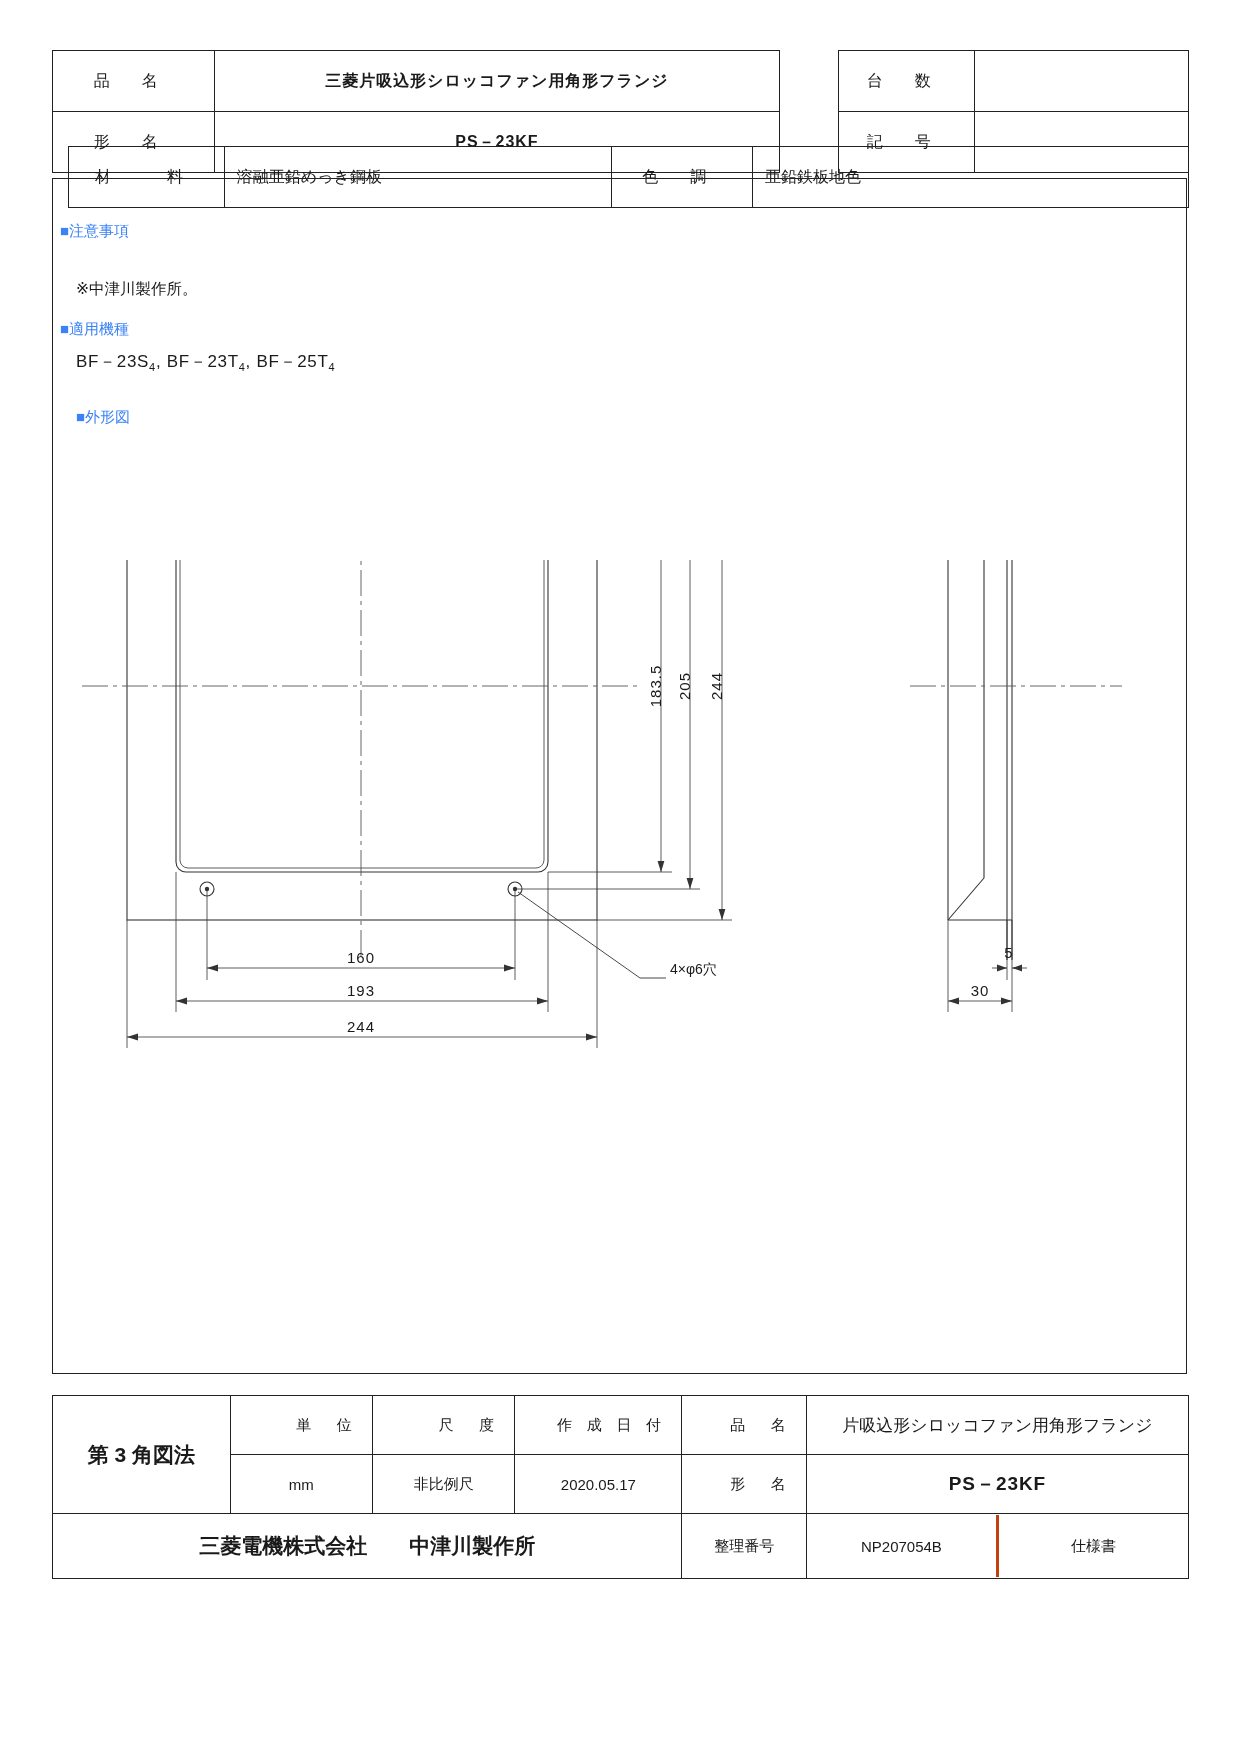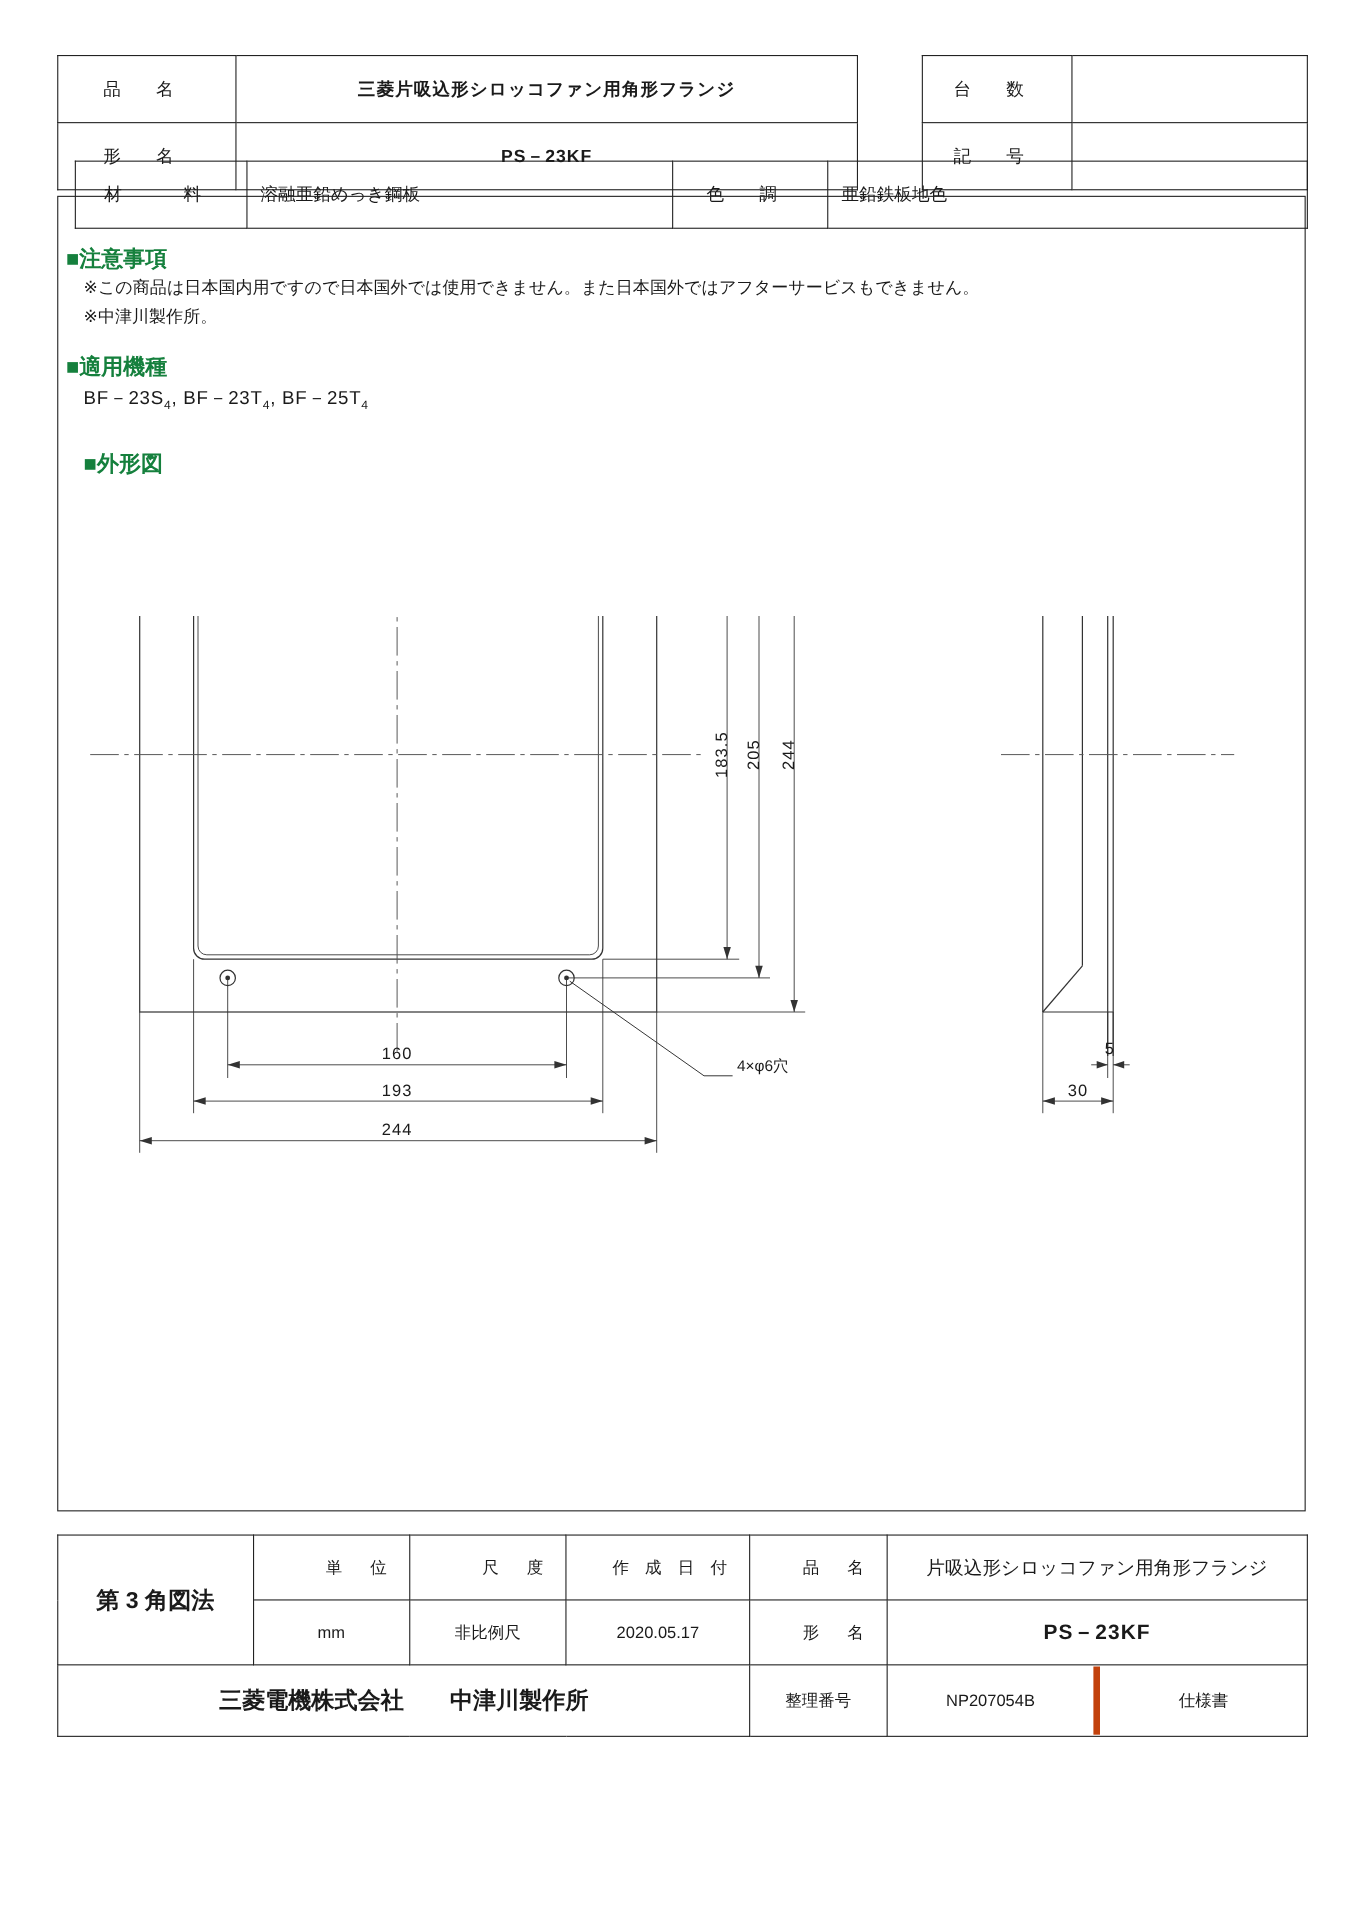--- a/index.html
+++ b/index.html
@@ -12,21 +12,21 @@
   .t td{border:1px solid #222;padding:15px;height:30px;vertical-align:middle;font-size:16px;}
   .lbl{text-align:center;letter-spacing:.5em;padding-left:.5em !important;font-size:16px;}
   .big{text-align:center;font-weight:bold;font-size:20px;letter-spacing:.06em;}
 
   .row1{position:absolute;left:0;top:0;}
   .row2{position:absolute;left:0;top:96px;margin-left:16px;}
 
   
   .frame{position:absolute;left:52px;top:178px;width:1135px;height:1196px;border:1px solid #222;box-sizing:border-box;}
 
-  .sec-title{font-weight:bold;font-size:20px;color:#15803d;}
+  .sec-title{font-weight:normal;font-size:15px;color:#3b82f6;}
   .blk{position:absolute;}
   .note-txt{font-size:15.5px;line-height:1.55;}
   .mono-model{font-size:17px;letter-spacing:.04em;}
   sub{font-size:11px;}
 
   
   .ftr{position:absolute;left:52px;top:1395px;width:1137px;}
   .ftr td{border:1px solid #222;font-size:15px;text-align:center;vertical-align:middle;height:28px;}
   .ftr .l2{letter-spacing:.35em;padding-left:.35em;text-align:right;}
   .ftr .bold{font-weight:bold;font-size:19px;letter-spacing:.05em;}
@@ -72,21 +72,20 @@
       </tr>
     </tbody>
       </table>
   </div>
 
   <div class="frame"></div>
 
   <div class="blk" style="left:60px;top:222px">
     <span class="sec-title">■注意事項</span>
   </div>
-  <div class="blk note-txt" style="left:76px;top:250px;width:1060px">※この商品は日本国内用ですので日本国外では使用できません。また日本国外ではアフターサービスもできません。</div>
   <div class="blk note-txt" style="left:76px;top:277px;width:1060px">※中津川製作所。</div>
 
   <div class="blk" style="left:60px;top:320px">
     <span class="sec-title">■適用機種</span>
   </div>
   <div class="blk mono-model" style="left:76px;top:350px">
     <span>BF－23S<sub>4</sub>, BF－23T<sub>4</sub>, BF－25T<sub>4</sub></span>
   </div>
 
   <div class="blk" style="left:76px;top:408px">
@@ -230,21 +229,21 @@
         <td class="l2">形　名</td>
         <td class="bold">PS－23KF</td>
       </tr>
       <tr>
         <td colspan="4" class="name" style="height:34px">三菱電機株式会社　　中津川製作所</td>
         <td>整理番号</td>
         <td style="padding:0">
           <table class="t" style="width:100%;border:none">
             <tbody>
                   <tr>
-              <td style="border:none;border-right:6px solid #c2410c;width:50%;height:32px">NP207054B</td>
+              <td style="border:none;border-right:3px solid #c2410c;width:50%;height:32px">NP207054B</td>
               <td style="border:none;width:50%">仕様書</td>
             </tr>
           </tbody>
               </table>
         </td>
       </tr>
     </tbody>
       </table>
   </div>
 

